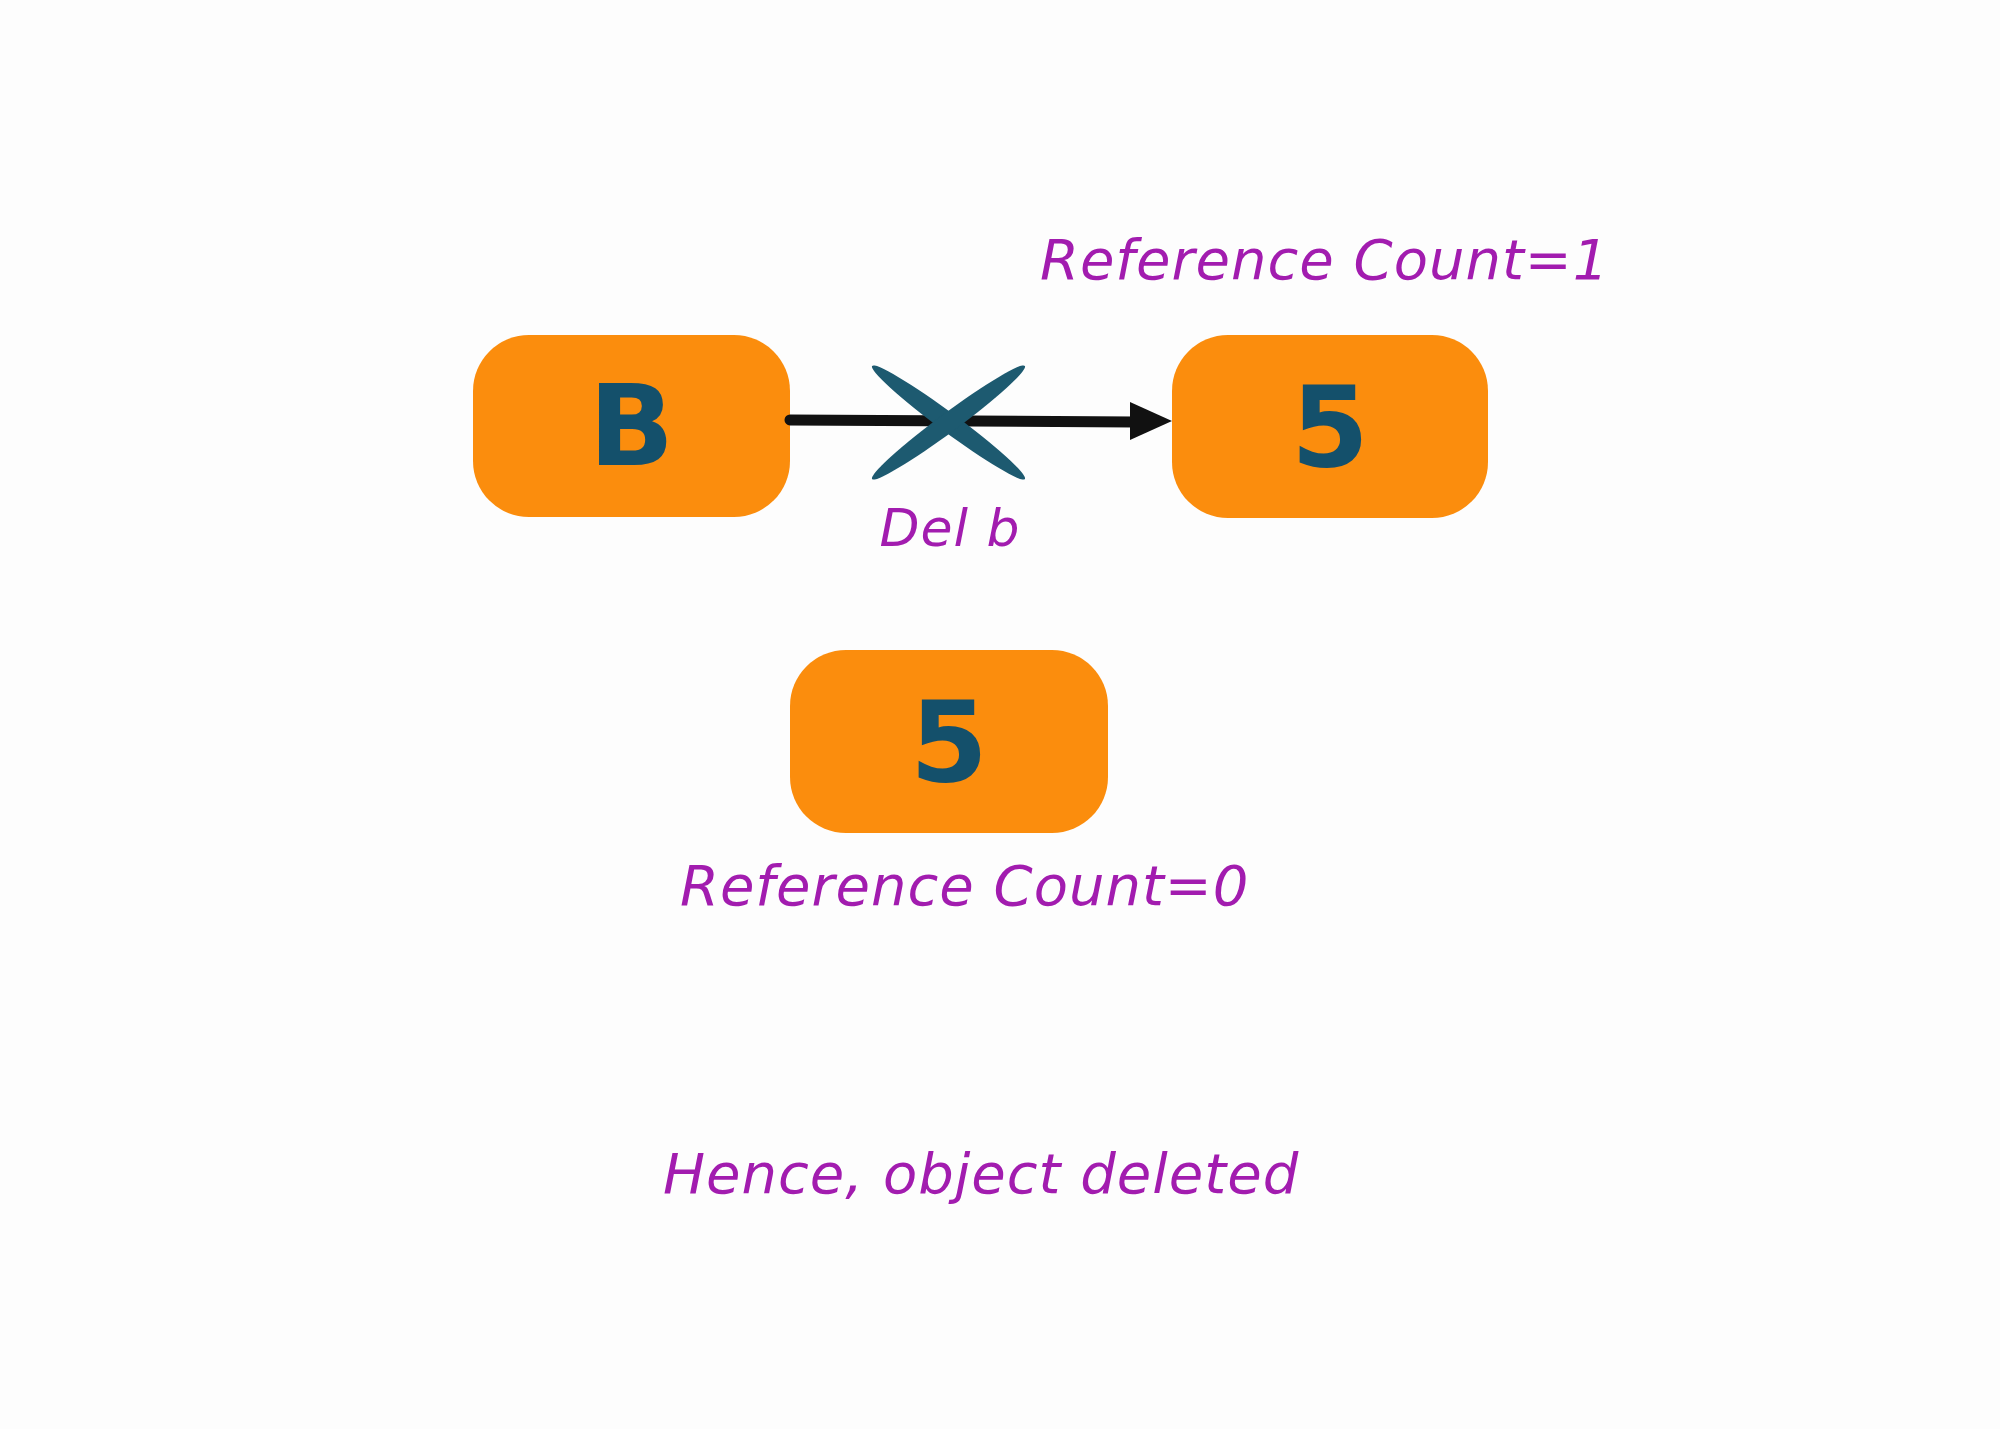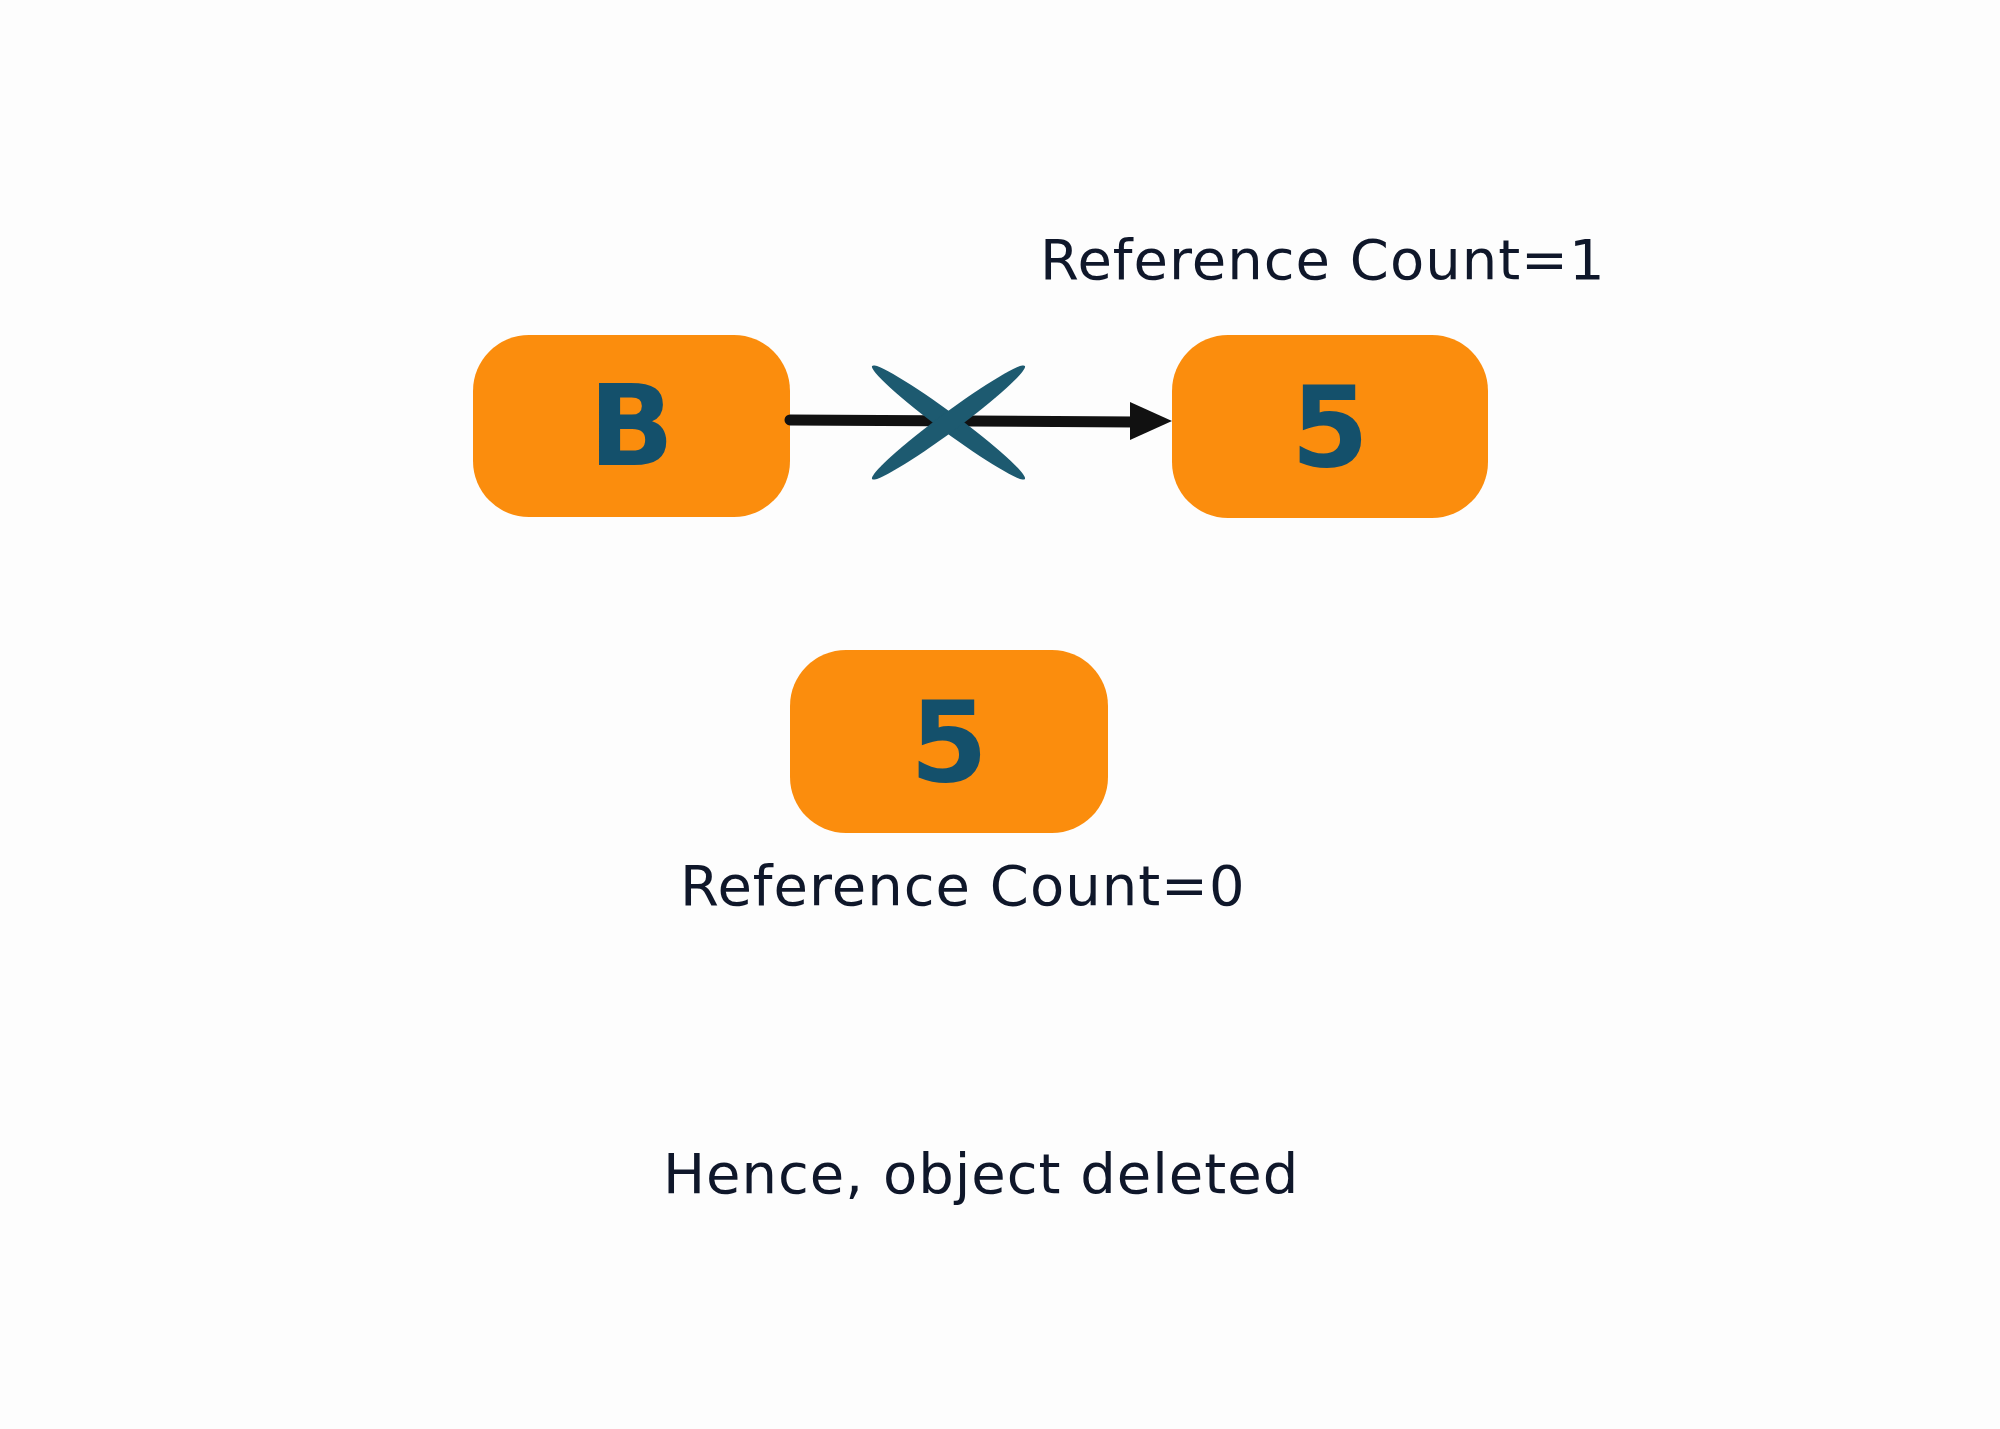--- a/index.html
+++ b/index.html
@@ -22,21 +22,22 @@
   }
   .box-label {
     color: #14506B;
     font-weight: 700;
     font-size: 112px;
     line-height: 1;
     font-family: "DejaVu Sans", sans-serif;
   }
   .hand {
     position: absolute;
-    color: #0f172a;
+    color: #a21caf;
+    font-style: italic;
     font-size: 56px;
     line-height: 1.2;
     text-align: center;
     letter-spacing: 1px;
     font-family: "DejaVu Sans", sans-serif;
     white-space: nowrap;
   }
   .box-b   { left: 473px;  top: 335px; width: 317px; height: 182px; }
   .box-5a  { left: 1172px; top: 335px; width: 316px; height: 183px; }
   .box-5b  { left: 790px;  top: 650px; width: 318px; height: 183px; }
@@ -63,20 +64,21 @@
     <span class="box-label">B</span>
   </div>
 
   <svg class="arrow-svg" viewBox="0 0 420 170">
     <line x1="10" y1="80" x2="354" y2="82" stroke-width="11" stroke-linecap="round" stroke="#111111"></line>
     <polygon points="350,62 392,81 350,100" fill="#111111"></polygon>
     <ellipse cx="168.5" cy="82.5" rx="95" ry="9.5" transform="rotate(36.5 168.5 82.5)" fill="#1D5A70"></ellipse>
     <ellipse cx="168.5" cy="82.5" rx="95" ry="9.5" transform="rotate(-36.5 168.5 82.5)" fill="#1D5A70"></ellipse>
   </svg>
 
+  <div class="hand lbl-delb">Del b</div>
 
   <div class="box box-5a">
     <span class="box-label">5</span>
   </div>
 
   <div class="box box-5b">
     <span class="box-label">5</span>
   </div>
 
   <div class="hand lbl-ref0">Reference Count=0</div>

